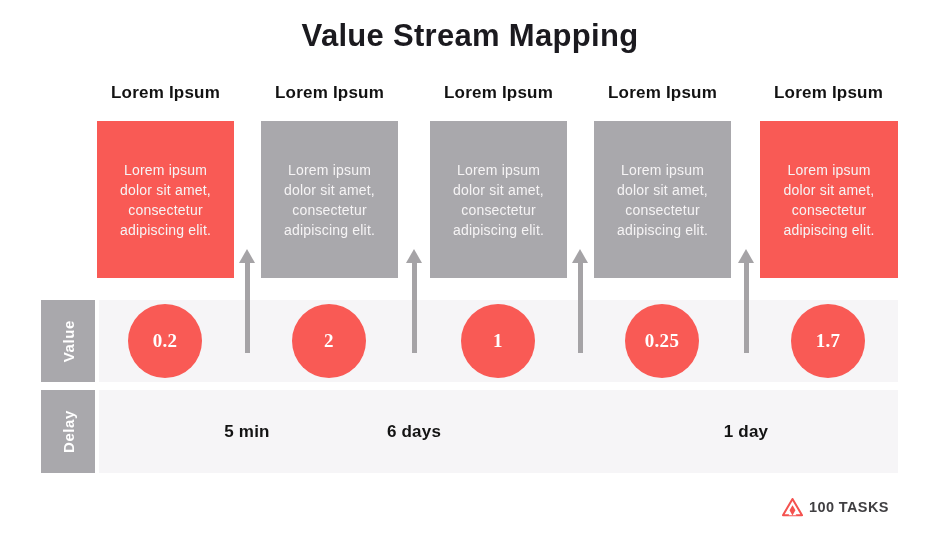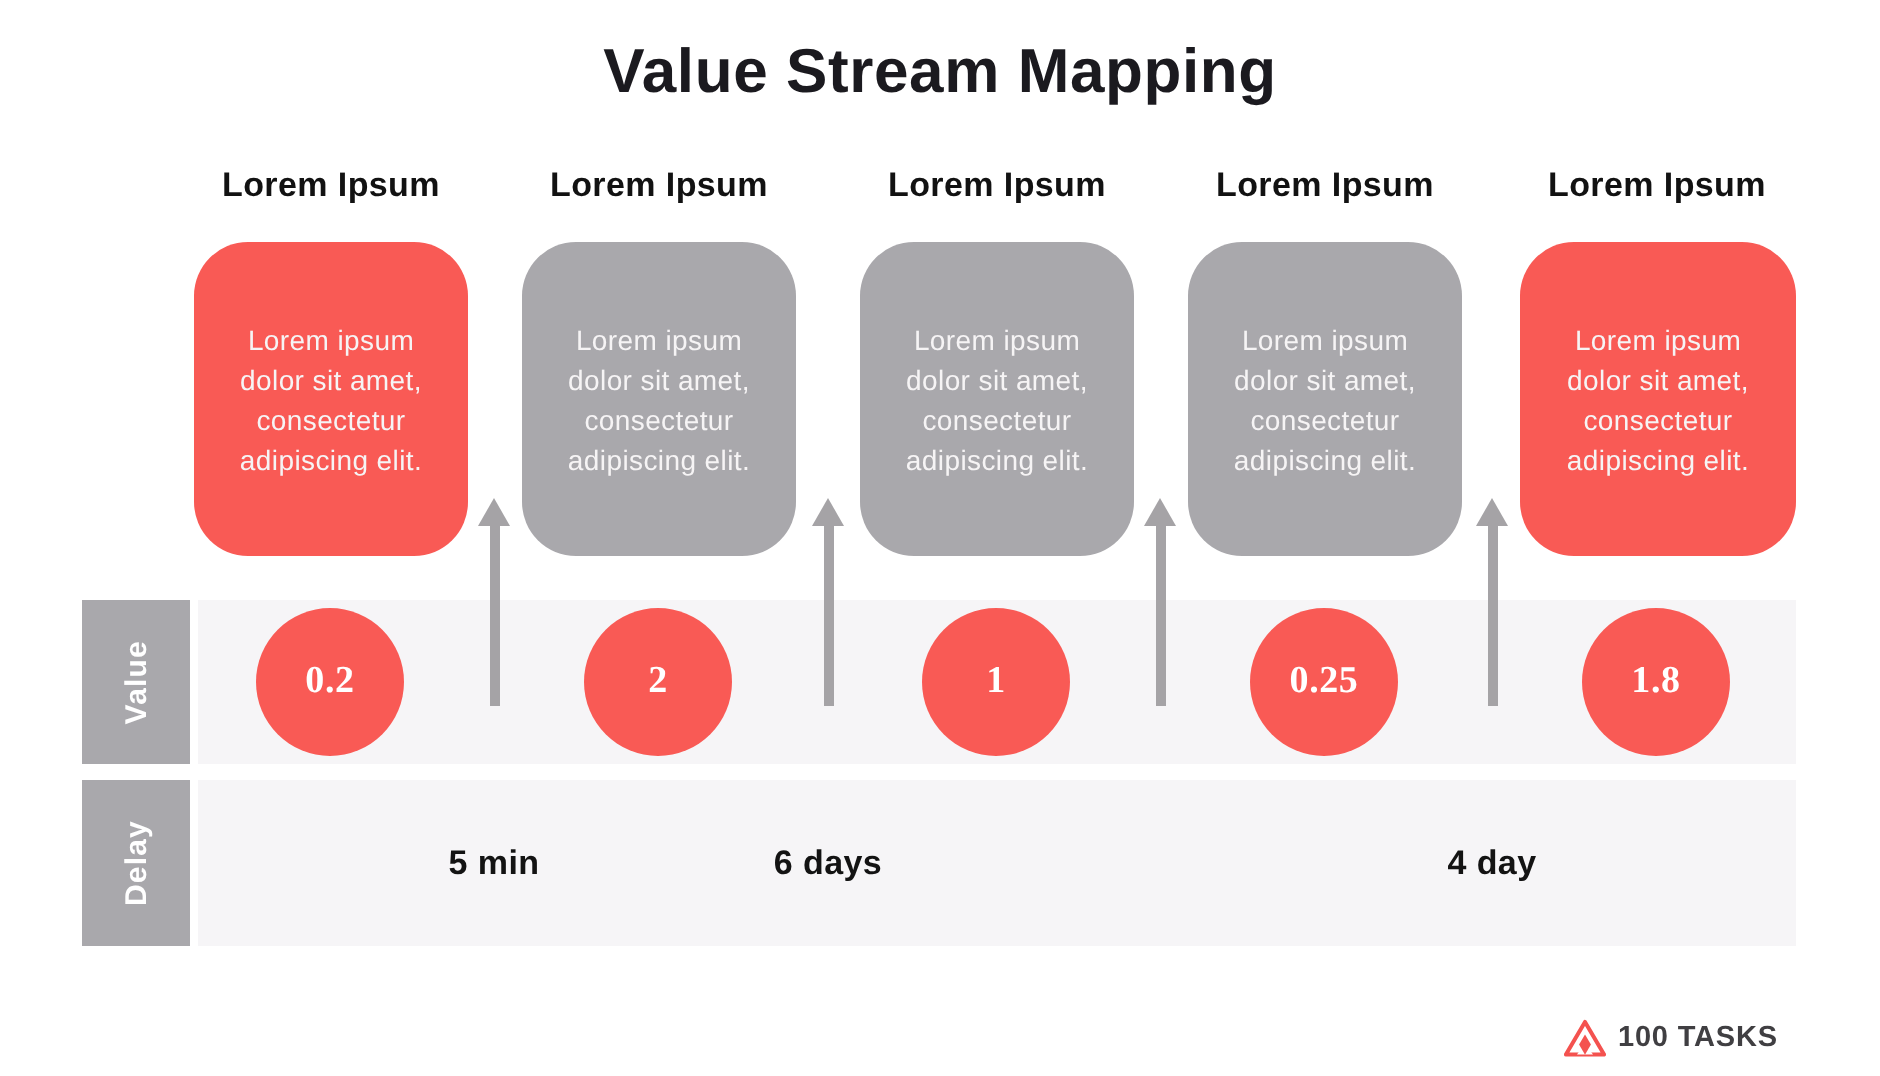--- a/index.html
+++ b/index.html
@@ -22,21 +22,21 @@
     text-align:center;font-size:17px;font-weight:700;color:#121212;
     letter-spacing:.2px;
   }
   
   .box{
     position:absolute;top:121px;width:137px;height:157px;
     display:flex;align-items:center;justify-content:center;
     text-align:center;
     font-size:14px;line-height:20px;letter-spacing:.2px;
     color:#f6f4f5;
-    padding:0 13px;box-sizing:border-box;border-radius:27px;
+    padding:0 13px;box-sizing:border-box;
   }
   .box.red{background:#f95a55;}
   .box.gray{background:#a9a8ac;}
   
   .arrow{position:absolute;z-index:3;}
   .arrow .head{
     position:absolute;left:0;top:0;
     width:0;height:0;
     border-left:8px solid transparent;
     border-right:8px solid transparent;
@@ -75,21 +75,21 @@
   .delay-text{
     position:absolute;top:390px;height:83px;width:120px;
     margin-left:-60px;
     display:flex;align-items:center;justify-content:center;
     font-size:17px;font-weight:700;color:#131313;z-index:2;
     letter-spacing:.2px;
   }
   
   .logo{
     position:absolute;left:782px;top:494px;height:26px;
-    display:flex;align-items:center;gap:6px;margin-top:12px;
+    display:flex;align-items:center;gap:6px;
   }
   .logo-text{
     font-size:14.5px;font-weight:700;color:#403f42;letter-spacing:.4px;
     white-space:nowrap;
   }
 </style>
 </head>
 <body>
 
 <div class="canvas">
@@ -126,29 +126,29 @@
     </div>
 
   <div class="lane-bg value-bg"></div>
   <div class="lane-label value-label">
     <span>Value</span>
   </div>
   <div class="circle" style="left:128px">0.2</div>
   <div class="circle" style="left:292px">2</div>
   <div class="circle" style="left:461px">1</div>
   <div class="circle" style="left:625px">0.25</div>
-  <div class="circle" style="left:791px">1.8</div>
+  <div class="circle" style="left:791px">1.7</div>
 
   <div class="lane-bg delay-bg"></div>
   <div class="lane-label delay-label">
     <span>Delay</span>
   </div>
   <div class="delay-text" style="left:247px">5 min</div>
   <div class="delay-text" style="left:414px">6 days</div>
-  <div class="delay-text" style="left:746px">4 day</div>
+  <div class="delay-text" style="left:746px">1 day</div>
 
   <div class="logo">
     <svg width="21" height="20" viewBox="0 0 22 20">
       <path d="M11 1.6 L21 18.6 L1 18.6 Z" fill="none" stroke="#f4524f" stroke-width="2.1" stroke-linejoin="round"></path>
       <path d="M11 13 L15.2 18.6 L6.8 18.6 Z" fill="#ffffff"></path>
       <path d="M11 8.2 L14.1 13.4 L11 18.8 L7.9 13.4 Z" fill="#f4524f"></path>
     </svg>
     <span class="logo-text">100 TASKS</span>
   </div>
 

